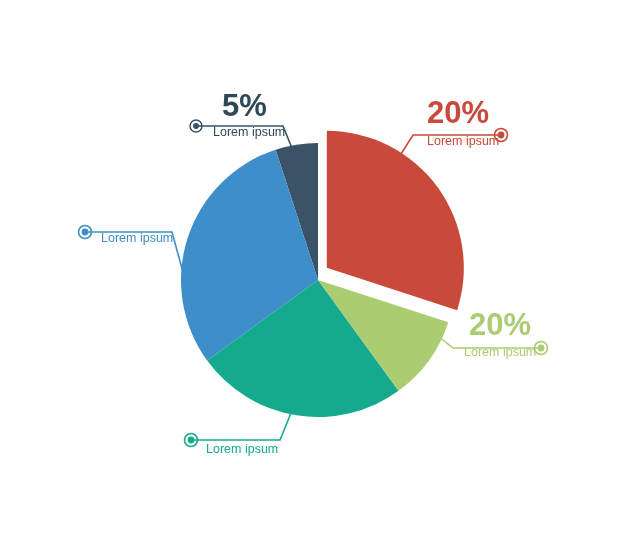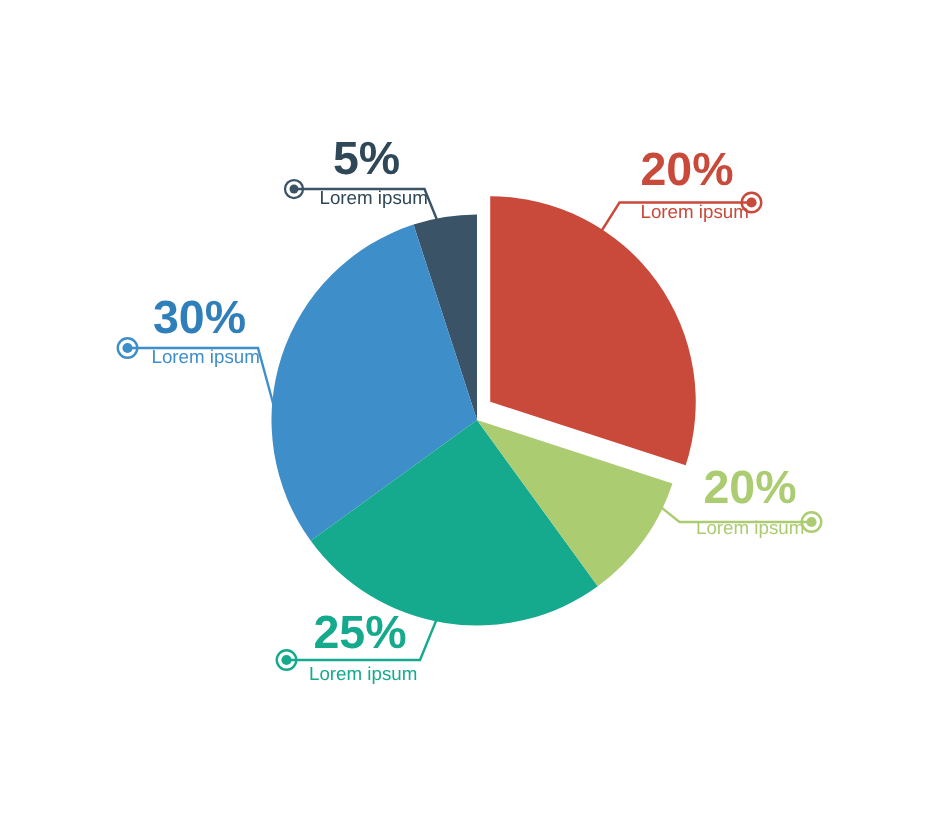--- a/index.html
+++ b/index.html
@@ -106,22 +106,20 @@
       </g>
     </g>
   </svg>
 
   <div class="pct-label" style="left:427px; top:97px; color:#c9493a;">20%</div>
   <div class="sub-label" style="left:427px; top:135px; color:#c9493a;">Lorem ipsum</div>
 
   <div class="pct-label" style="left:222px; top:90px; color:#2f4858;">5%</div>
   <div class="sub-label" style="left:213px; top:126px; color:#2f4858;">Lorem ipsum</div>
 
-  <div class="pct-label" style="left:102px; top:196px; color:#2f7fbb;">30%</div>
   <div class="sub-label" style="left:101px; top:232px; color:#3e8ec9;">Lorem ipsum</div>
 
-  <div class="pct-label" style="left:209px; top:406px; color:#15aa8d;">25%</div>
   <div class="sub-label" style="left:206px; top:443px; color:#15aa8d;">Lorem ipsum</div>
 
   <div class="pct-label" style="left:469px; top:309px; color:#abcc71;">20%</div>
   <div class="sub-label" style="left:464px; top:346px; color:#abcc71;">Lorem ipsum</div>
 
 </div>
 
 </body></html>

